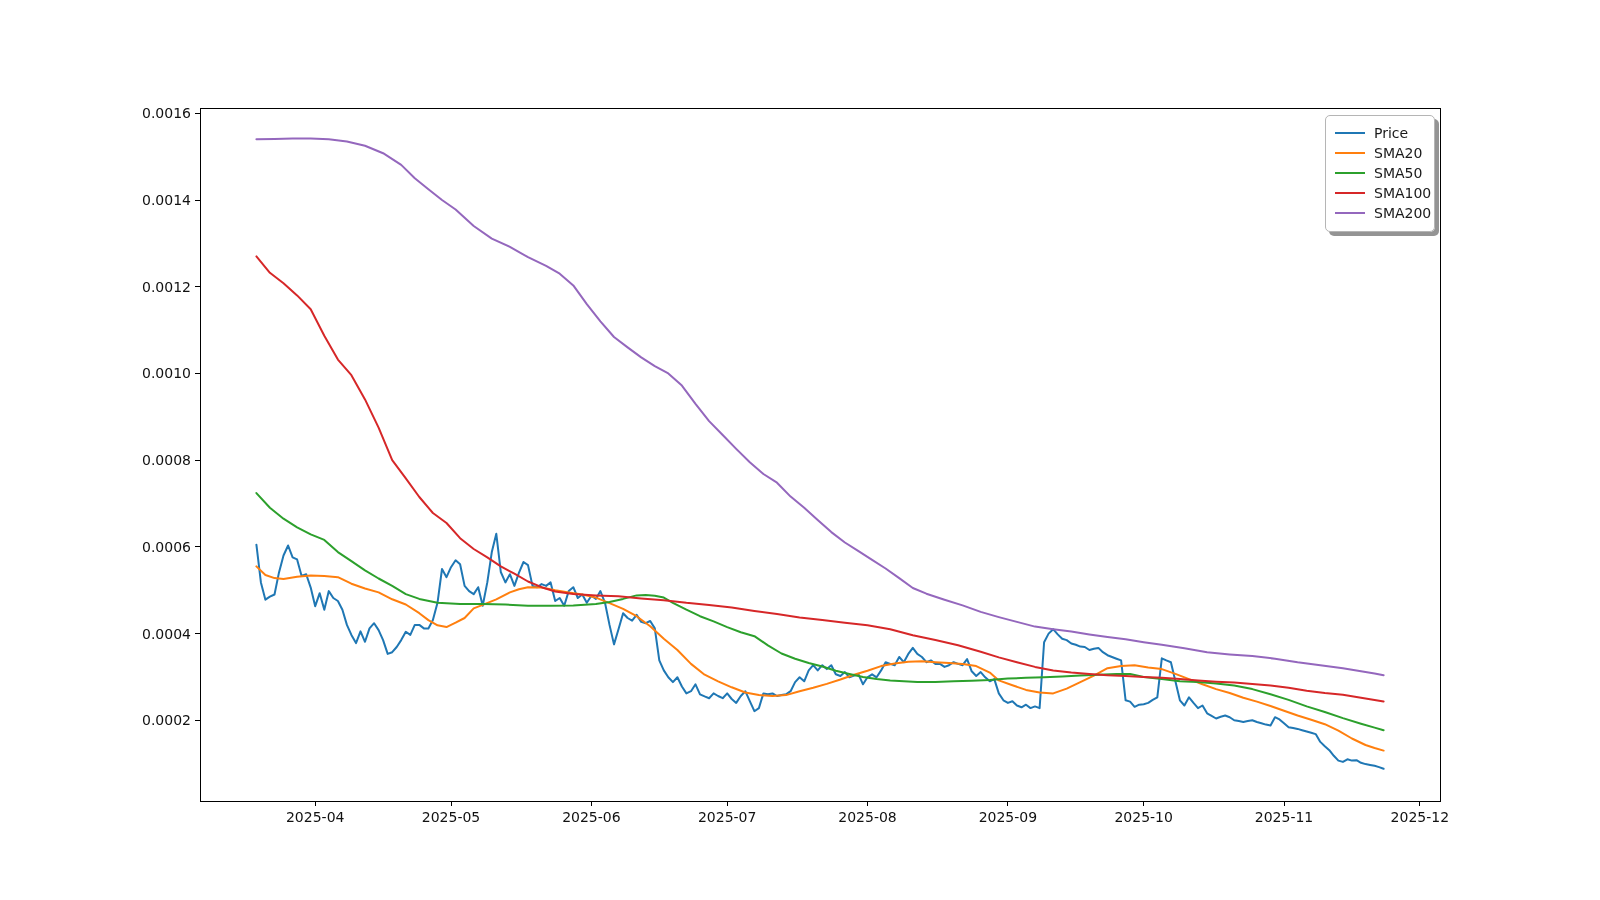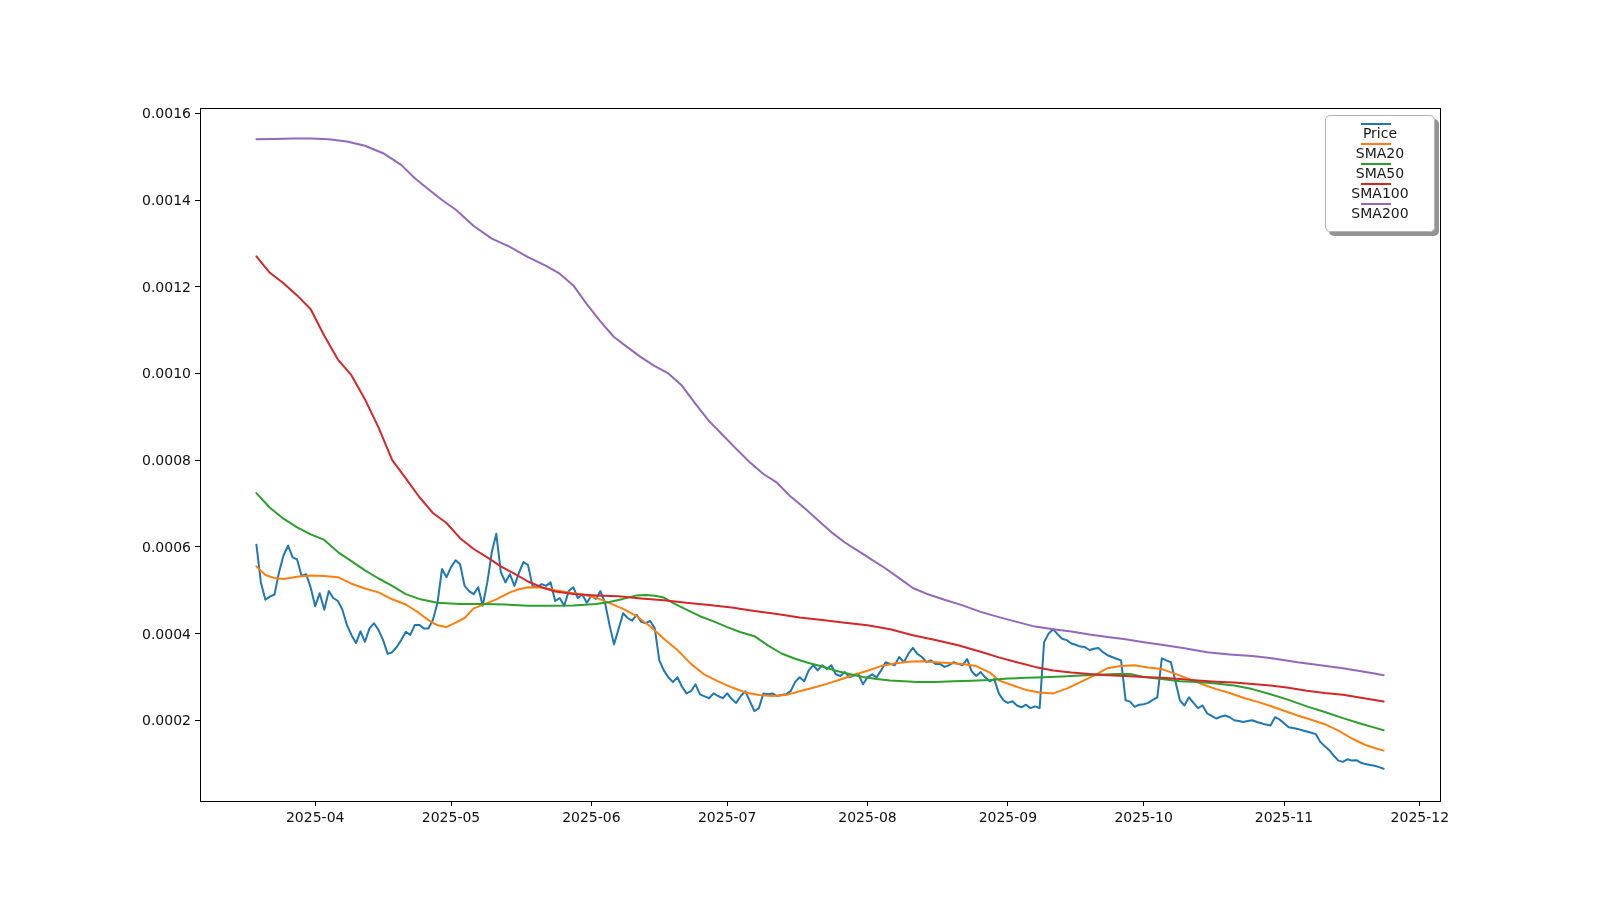--- a/index.html
+++ b/index.html
@@ -2,21 +2,21 @@
 <html><head>
 <meta charset="utf-8">
 <style>
   html,body{margin:0;padding:0;background:#ffffff;}
   .page{position:relative;width:1600px;height:900px;background:#ffffff;overflow:hidden;
         font-family:"DejaVu Sans","Liberation Sans",sans-serif;}
   .chart-svg{position:absolute;left:0;top:0;}
   .legend{position:absolute;left:1325px;top:115px;width:110px;box-sizing:border-box;
           background:rgba(255,255,255,0.95);border:1px solid #b5b5b5;border-radius:5px;
           padding:7px 9px 8px 9px;box-shadow:4px 4px 0 rgba(60,60,60,0.55);}
-  .lrow{display:flex;align-items:center;height:20px;flex-direction:column;}
+  .lrow{display:flex;align-items:center;height:20px;}
   .lsample{display:inline-block;width:30px;height:0;border-top:2px solid #000;margin-right:9px;flex:0 0 auto;}
   .llabel{font-size:14px;color:#1a1a1a;white-space:nowrap;}
 </style>
 </head>
 <body>
 
 <div class="page">
   <svg class="chart-svg" width="1600" height="900">
       <rect x="200" y="108" width="1240" height="693" fill="none" stroke="#000000" stroke-width="1" shape-rendering="crispEdges"></rect>
       <line x1="315.2172325666302" y1="801" x2="315.2172325666302" y2="806" stroke="#000000" stroke-width="1" shape-rendering="crispEdges"></line>

